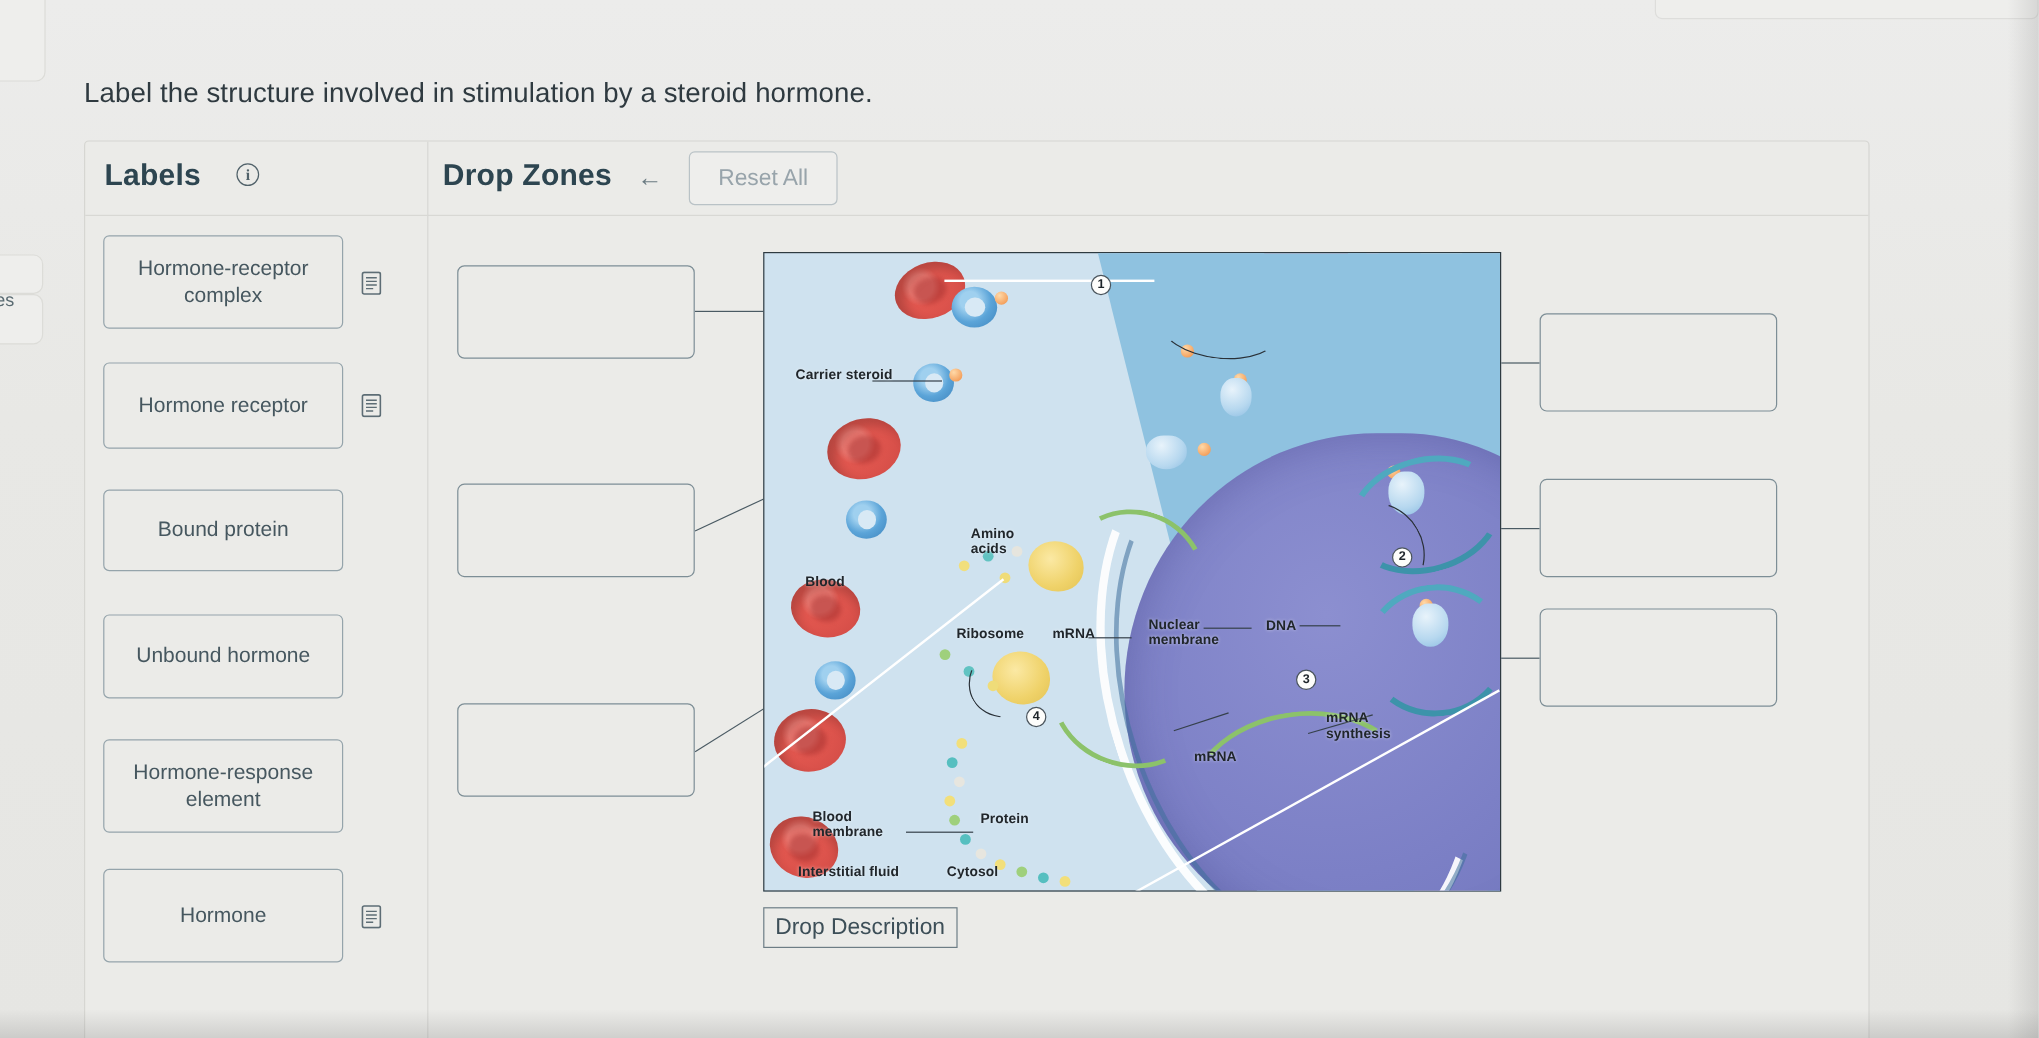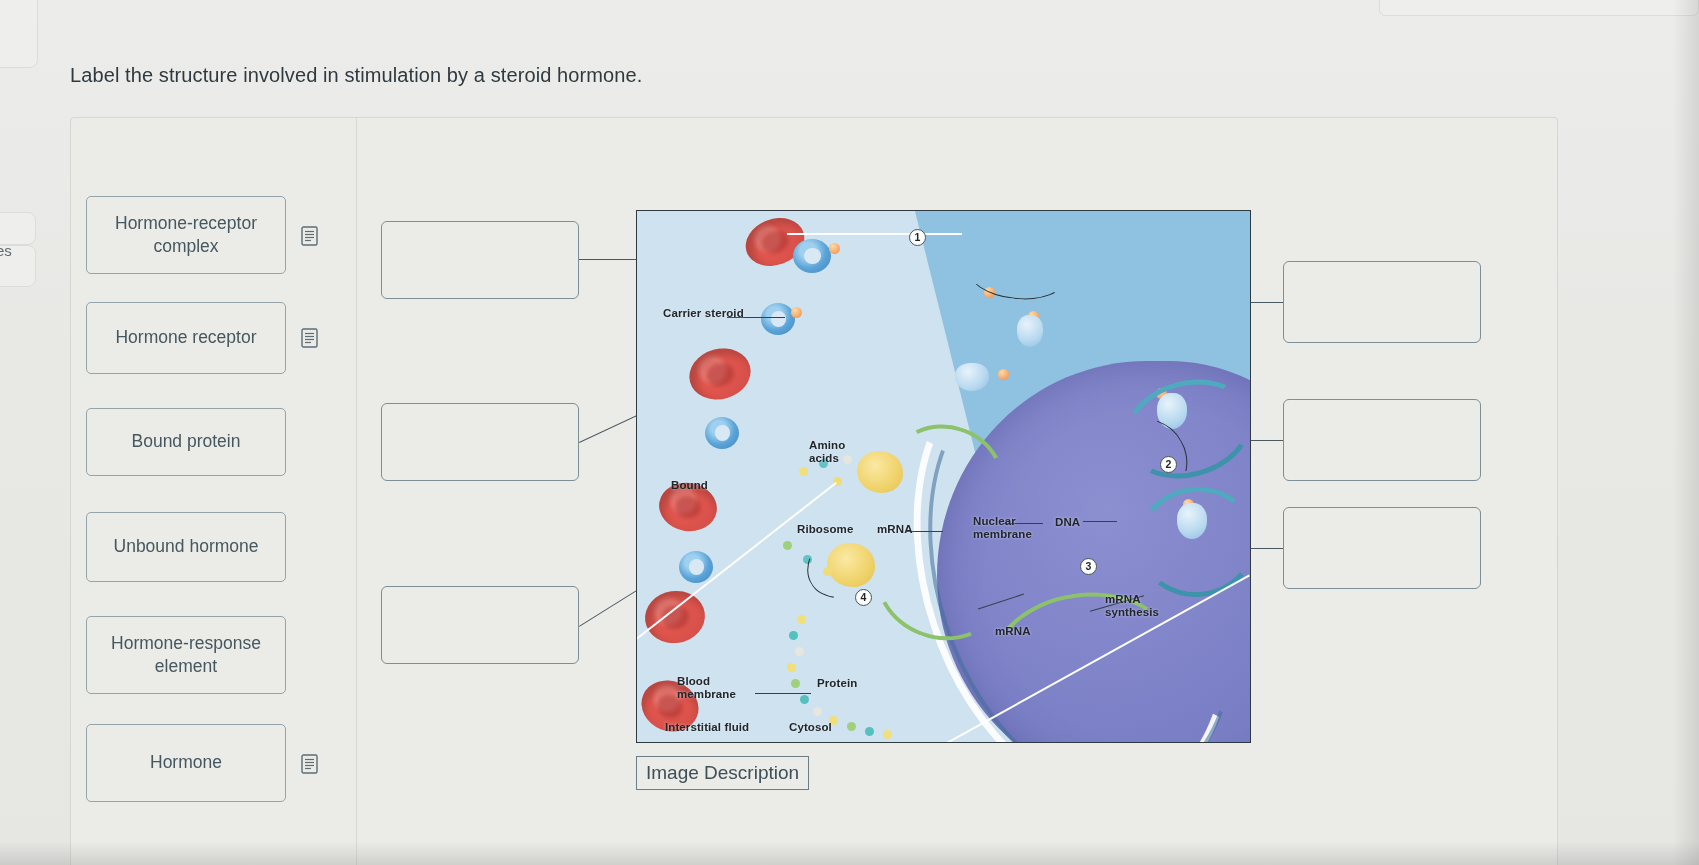--- a/index.html
+++ b/index.html
@@ -47,21 +47,21 @@
   }
   .bottom-edge-shadow{
     position:absolute; left:0; bottom:0; width:1699px; height:24px;
     background:linear-gradient(180deg, rgba(0,0,0,0) 0%, rgba(110,110,110,.22) 100%);
     pointer-events:none;
   }
 
   
   .prompt{
     position:absolute; left:70px; top:64px;
-    font-size:20px; color:#2f3a40; letter-spacing:.1px;
+    font-size:23px; color:#2f3a40; letter-spacing:.1px;
   }
 
   
   .card{
     position:absolute; left:70px; top:117px;
     width:1488px; height:760px;
     background:#ebebe8;
     border:1px solid #d6d6d2;
     border-radius:4px;
   }
@@ -318,20 +318,28 @@
   <div class="ghost-panel ghost-left-top"></div>
   <div class="ghost-panel ghost-left-mid"></div>
   <div class="ghost-panel ghost-left-mid2"></div>
   <div class="ghost-text">es</div>
   <div class="ghost-top-right"></div>
 
   <div class="prompt">Label the structure involved in stimulation by a steroid hormone.</div>
 
   <div class="card">
 
+    <div class="card-header">
+      <div class="labels-title">Labels</div>
+      <div class="info-icon">i</div>
+
+      <div class="dz-title">Drop Zones</div>
+      <div class="undo-icon">←</div>
+      <button class="reset-btn">Reset All</button>
+    </div>
 
     <div class="vdivider"></div>
 
     <div class="labels-col">
       <div class="chip" style="top:16px;  height:78px;text-align:center;">
           <span>Hormone-receptor complex</span>
         </div>
       <div class="chip-doc" style="top:46px;">
         <svg viewBox="0 0 17 20" width="17" height="20">
             <rect x="1" y="1" width="15" height="18" rx="1.5" fill="none" stroke="#5d6d75" stroke-width="1.4"></rect>
@@ -472,40 +480,40 @@
         <div class="fig-leader light" style="left:-60px; top:360px; width:290px; transform:rotate(-38deg);"></div>
         <div class="fig-leader light" style="left:200px; top:470px; width:440px; transform:rotate(-29deg);"></div>
         <div class="fig-leader" style="left:270px; top:320px; width:36px;"></div>
         <div class="fig-leader" style="left:366px; top:312px; width:40px;"></div>
         <div class="fig-leader" style="left:446px; top:310px; width:34px;"></div>
         <div class="fig-leader" style="left:118px; top:482px; width:56px;"></div>
         <div class="fig-leader" style="left:340px; top:390px; width:48px; transform:rotate(-18deg);"></div>
         <div class="fig-leader" style="left:452px; top:392px; width:56px; transform:rotate(-16deg);"></div>
 
         <div class="fig-label" style="left:26px;  top:96px;"><span>Carrier steroid</span></div>
-        <div class="fig-label" style="left:34px;  top:268px;"><span>Bound</span></div>
+        <div class="fig-label" style="left:34px;  top:268px;"><span>Blood</span></div>
         <div class="fig-label" style="left:172px; top:228px; width:44px; white-space:normal;"><span>Amino acids</span></div>
         <div class="fig-label" style="left:160px; top:312px;"><span>Ribosome</span></div>
         <div class="fig-label" style="left:240px; top:312px;"><span>mRNA</span></div>
-        <div class="fig-label" style="left:336px; top:304px; width:52px; white-space:normal;"><span>Nuclear membrane</span></div>
+        <div class="fig-label" style="left:320px; top:304px; width:52px; white-space:normal;"><span>Nuclear membrane</span></div>
         <div class="fig-label" style="left:418px; top:305px;"><span>DNA</span></div>
         <div class="fig-label" style="left:468px; top:382px; width:54px; white-space:normal;"><span>mRNA synthesis</span></div>
         <div class="fig-label" style="left:358px; top:414px;"><span>mRNA</span></div>
         <div class="fig-label" style="left:40px;  top:464px; width:56px; white-space:normal;"><span>Blood membrane</span></div>
         <div class="fig-label" style="left:180px; top:466px;"><span>Protein</span></div>
         <div class="fig-label" style="left:28px;  top:510px;"><span>Interstitial fluid</span></div>
         <div class="fig-label" style="left:152px; top:510px;"><span>Cytosol</span></div>
 
         <div class="step-num" style="left:272px; top:18px;"><span>1</span></div>
         <div class="step-num" style="left:523px; top:245px;"><span>2</span></div>
         <div class="step-num" style="left:443px; top:347px;"><span>3</span></div>
         <div class="step-num" style="left:218px; top:378px;"><span>4</span></div>
 
       </div>
     </div>
 
-    <button class="img-desc-btn">Image Description</button>
+    <button class="img-desc-btn">Drop Description</button>
 
   </div>
 
   <div class="right-edge-shadow"></div>
   <div class="bottom-edge-shadow"></div>
 </div>
 
 </body></html>

